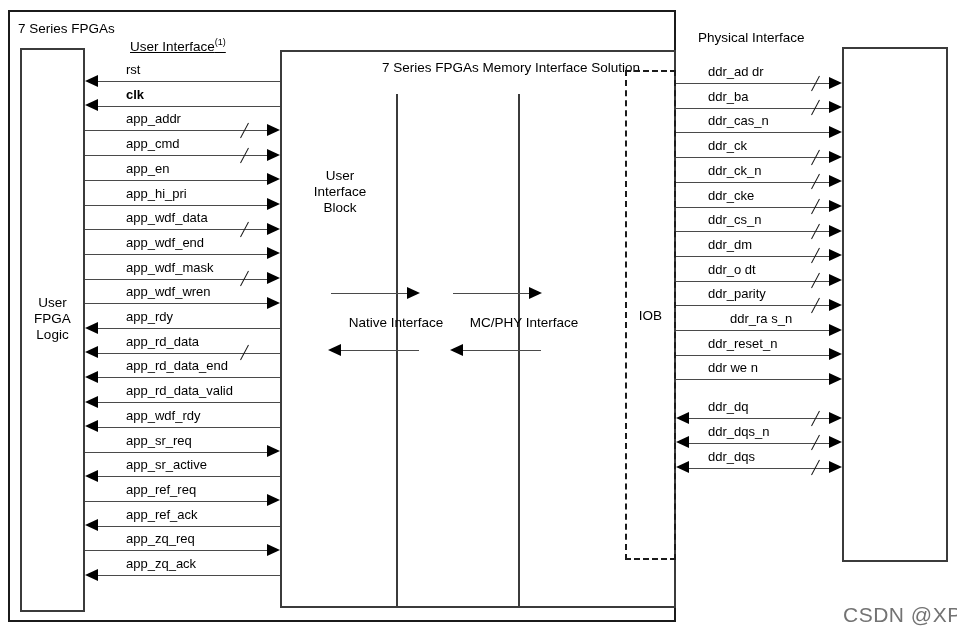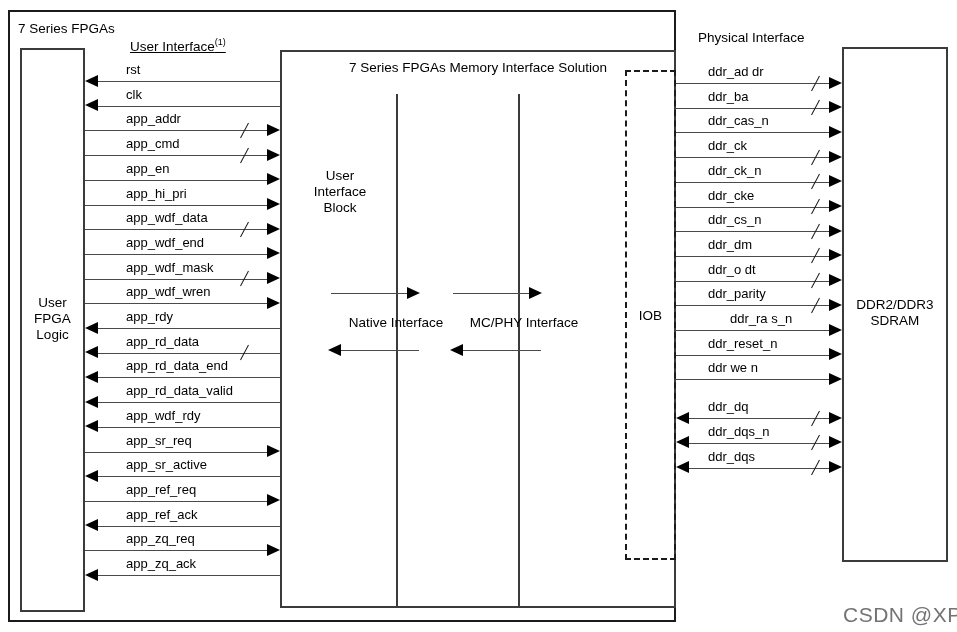--- a/index.html
+++ b/index.html
@@ -35,21 +35,21 @@
     border-left:2px solid #3b3b3b;
   }
   
   .lbl{
     position:absolute;
     font-size:13px;
     line-height:15px;
     white-space:nowrap;
     color:#000;
   }
-  .lbl-title{font-size:13.5px;}
+  .lbl-title{font-size:13.5px;margin-left:33px;}
   .lbl-ctr{
     position:absolute;
     text-align:center;
     font-size:13.5px;
     line-height:16px;
     white-space:nowrap;
   }
   .sig-label{
     position:absolute;
     font-size:13px;
@@ -129,40 +129,36 @@
   <div class="wire" style="left:453px;top:293px;width:78px;"></div>
   <div class="arrow-r" style="left:529px;top:286.5px;"></div>
   <div class="wire" style="left:463px;top:350px;width:78px;"></div>
   <div class="arrow-l" style="left:450px;top:343.5px;"></div>
   <div class="lbl-ctr" style="left:441px;top:315px;width:166px;">MC/PHY Interface</div>
 
   <div class="box-dashed" style="left:625px;top:70px;width:51px;height:490px;"></div>
   <div class="lbl-ctr" style="left:625px;top:308px;width:51px;">IOB</div>
 
   <div class="box" style="left:842px;top:47px;width:106px;height:515px;"></div>
-  <div class="lbl-ctr" style="left:842px;top:297px;width:106px;" id="right-block-text">
-      <div>DDR2/DDR3</div>
-      <div>SDRAM</div>
-    </div>
 
   <div class="lbl" style="left:130px;top:35px;font-size:13.5px;text-decoration:underline;">
     <span>User Interface</span><span class="sup">(1)</span>
   </div>
   <div class="lbl" style="left:698px;top:30px;font-size:13.5px;">Physical Interface</div>
 
   <div class="abs" id="ui-signals" style="left:0;top:0;width:957px;height:532px;">
       <div class="abs" style="left:0;top:0;">
         <div class="wire" style="left:98px;top:81px;width:182px;"></div>
         <div class="arrow-l" style="left:85px;top:74.5px;"></div>
         <div class="sig-label" style="left:126px;top:63px;">rst</div>
       </div>
       <div class="abs" style="left:0;top:0;">
         <div class="wire" style="left:98px;top:105.7px;width:182px;"></div>
         <div class="arrow-l" style="left:85px;top:99.2px;"></div>
-        <div class="sig-label" style="left:126px;top:87.7px;">clk</div>
+        <div class="sig-label" style="left:126px;top:87.7px;font-weight:bold;">clk</div>
       </div>
       <div class="abs" style="left:0;top:0;">
         <div class="wire" style="left:85px;top:130.4px;width:182px;"></div>
         <div class="arrow-r" style="left:267px;top:123.9px;"></div>
         <div class="slash" style="left:244px;top:121.9px;"></div>
         <div class="sig-label" style="left:126px;top:112.4px;">app_addr</div>
       </div>
       <div class="abs" style="left:0;top:0;">
         <div class="wire" style="left:85px;top:155.1px;width:182px;"></div>
         <div class="arrow-r" style="left:267px;top:148.6px;"></div>

